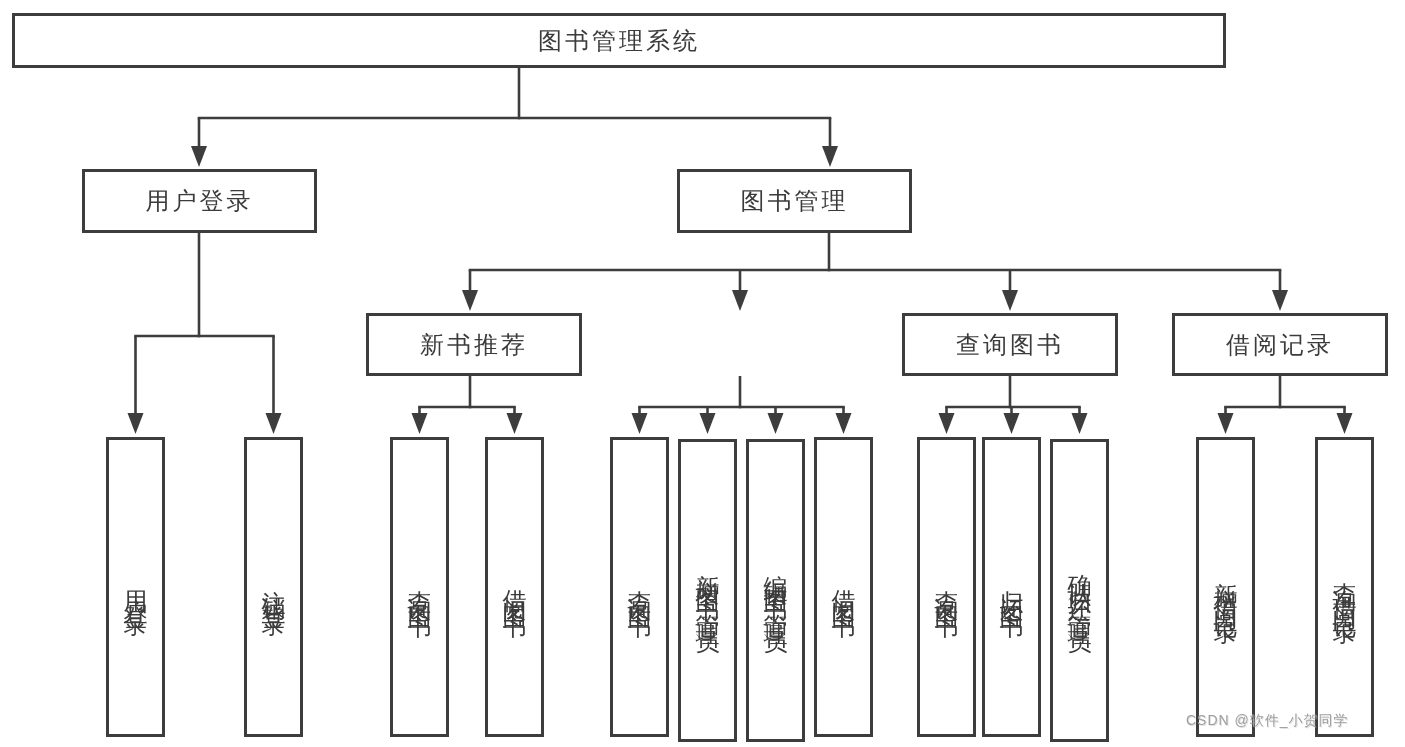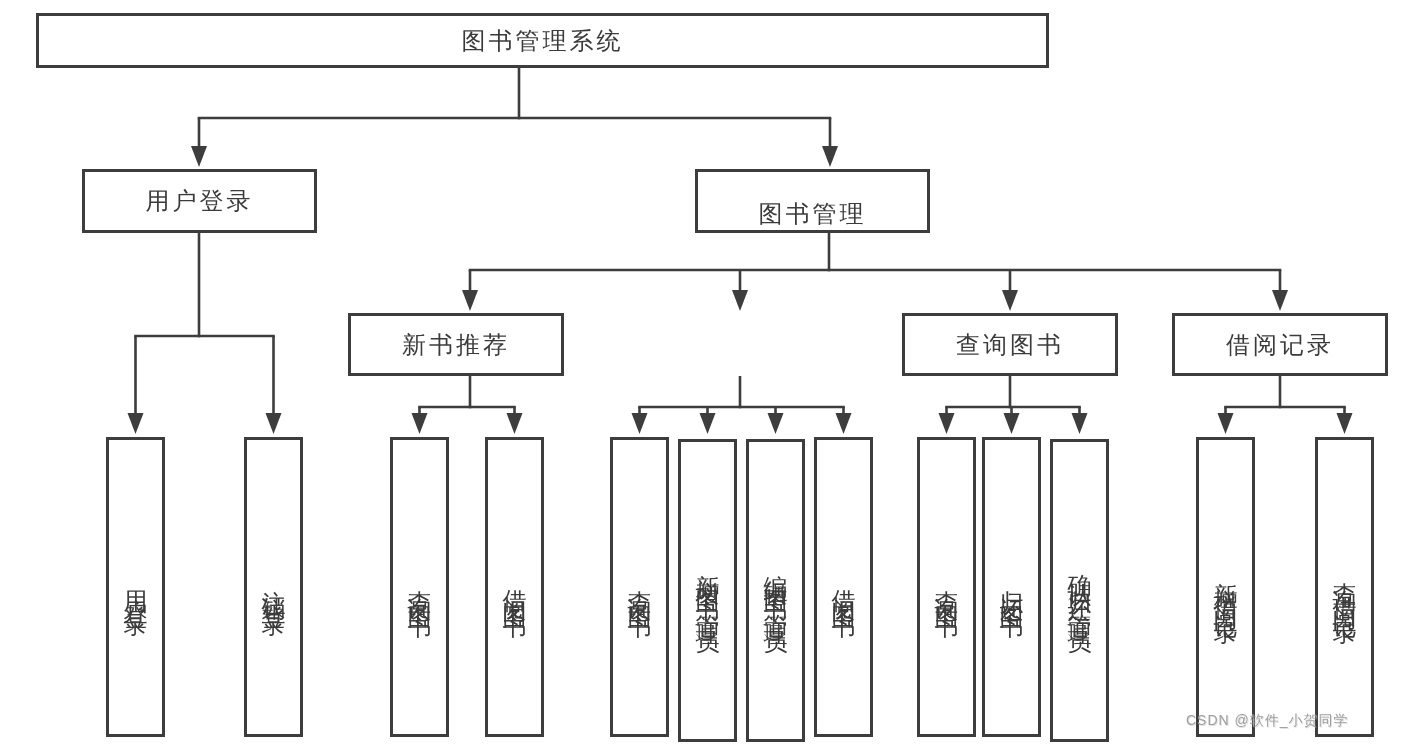--- a/index.html
+++ b/index.html
@@ -15,24 +15,24 @@
   }
   svg.connectors{position:absolute;left:0;top:0;width:1405px;height:747px;}
   svg.connectors line{stroke:var(--line);stroke-width:2.6;}
   svg.connectors polygon{fill:var(--line);}
   .box{
     position:absolute;background:#fff;border:3px solid var(--line);
     box-sizing:border-box;display:flex;align-items:center;justify-content:center;
     color:var(--text);
   }
   .hlabel{font-size:24px;letter-spacing:3px;white-space:nowrap;}
-  .root{left:12px;top:13px;width:1013px;height:55px;margin-left:24px;}
+  .root{left:12px;top:13px;width:1214px;height:55px;}
   .l2{top:169px;width:235px;height:64px;}
   .l2.pos-a{left:82px;}
-  .l2.pos-b{left:695px;align-items:flex-end;}
+  .l2.pos-b{left:677px;}
   .l3{top:313px;width:216px;height:63px;}
   .leaf{top:437px;width:59px;height:300px;}
   .leaf.tall{top:439px;height:303px;}
   .vtext{
     writing-mode:vertical-rl;text-orientation:mixed;
     font-size:24px;letter-spacing:8px;color:var(--text);line-height:1;
     white-space:nowrap;
   }
   .watermark{
     position:absolute;left:1186px;top:712px;font-size:14px;color:var(--wm);
@@ -111,21 +111,21 @@
     <span class="hlabel">图书管理系统</span>
   </div>
 
   <div class="box l2 pos-a">
     <span class="hlabel">用户登录</span>
   </div>
   <div class="box l2 pos-b">
     <span class="hlabel">图书管理</span>
   </div>
 
-  <div class="box l3" style="left:348px">
+  <div class="box l3" style="left:366px">
     <span class="hlabel">新书推荐</span>
   </div>
   <div class="box l3" style="left:902px">
     <span class="hlabel">查询图书</span>
   </div>
   <div class="box l3" style="left:1172px">
     <span class="hlabel">借阅记录</span>
   </div>
 
   <div class="box leaf" style="left:106px">

